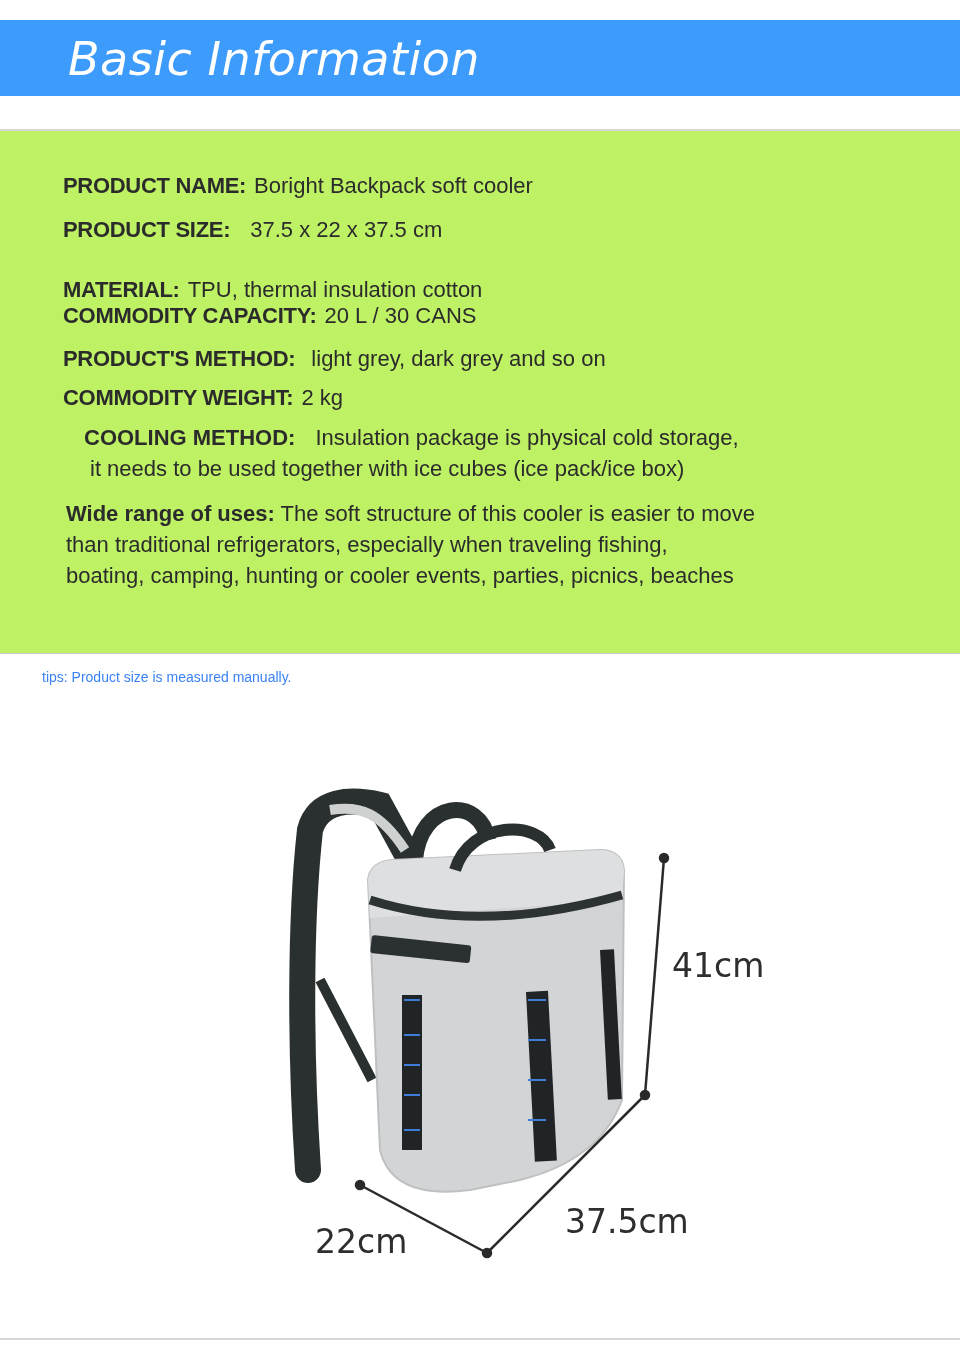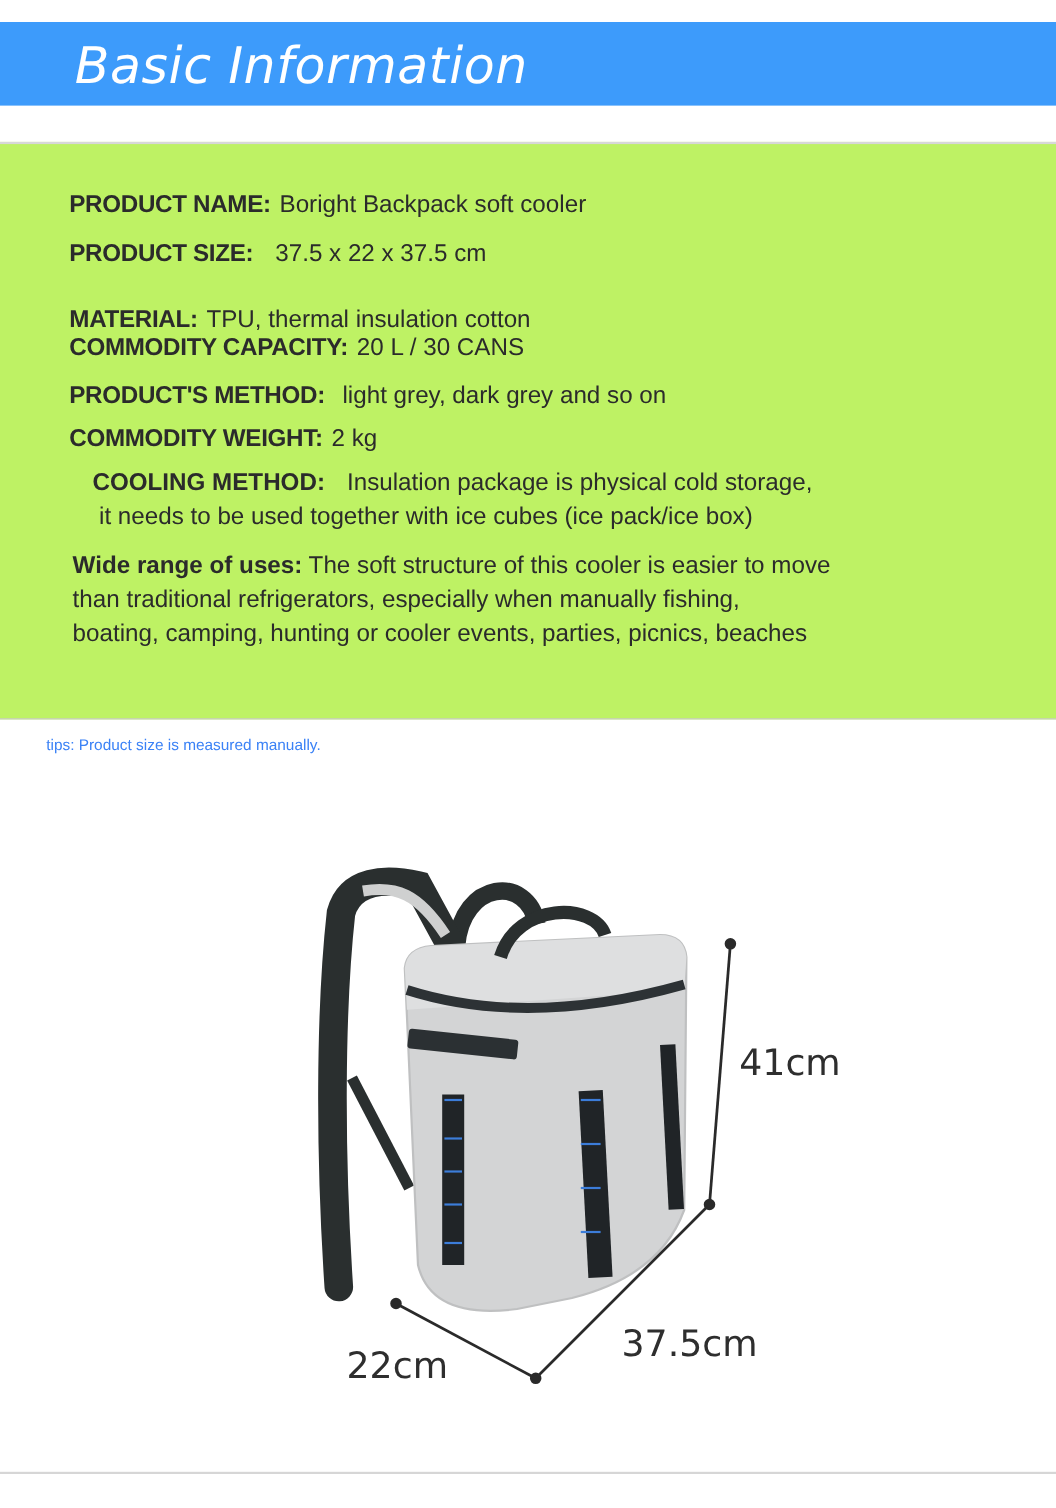--- a/index.html
+++ b/index.html
@@ -47,21 +47,21 @@
     <span class="lbl">COMMODITY WEIGHT:</span><span class="val">2 kg</span>
   </div>
 
   <div class="multi" style="left:64px; top:291px;margin-left:20px;">
     <div><span class="lbl">COOLING METHOD:</span><span style="margin-left:20px">Insulation package is physical cold storage,</span></div>
     <div style="padding-left:6px">it needs to be used together with ice cubes (ice pack/ice box)</div>
   </div>
 
   <div class="multi" style="left:66px; top:367px;">
     <div><span class="lbl">Wide range of uses:</span> <span>The soft structure of this cooler is easier to move</span></div>
-    <div>than traditional refrigerators, especially when manually fishing,</div>
+    <div>than traditional refrigerators, especially when traveling fishing,</div>
     <div>boating, camping, hunting or cooler events, parties, picnics, beaches</div>
   </div>
 </div>
 
 <div class="tips">tips:  Product size is measured manually.</div>
 
 <div class="figure">
   <svg width="960" height="620" viewBox="0 700 960 620">
 
     <path d="M415 860 C 420 800, 480 795, 488 840" fill="none" stroke="#2a2f2f" stroke-width="16"></path>

